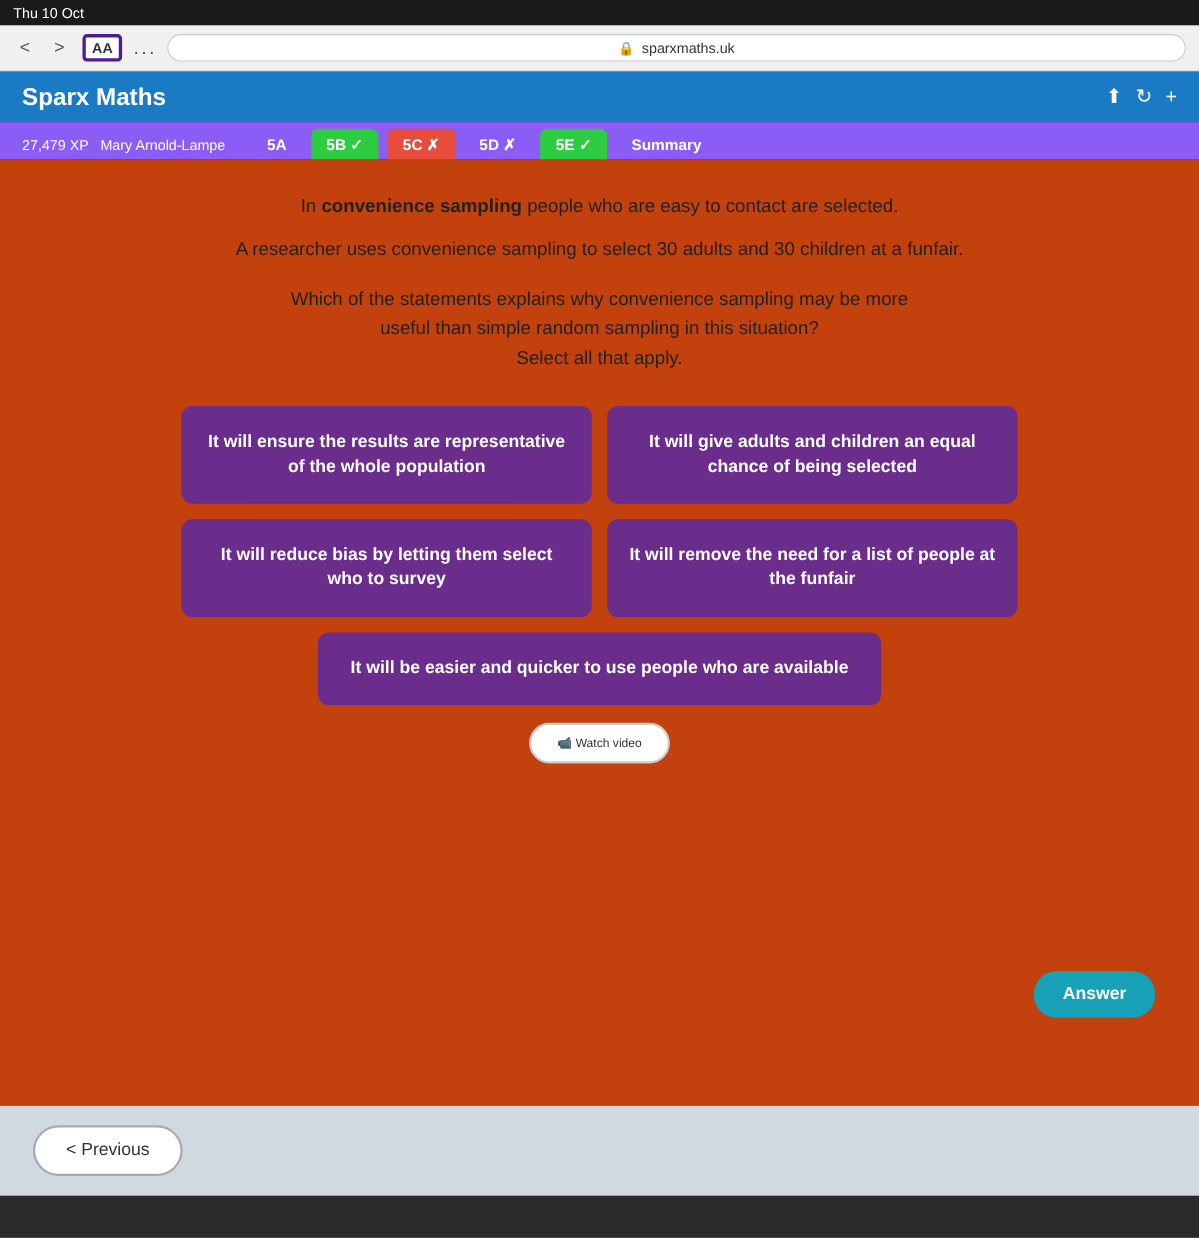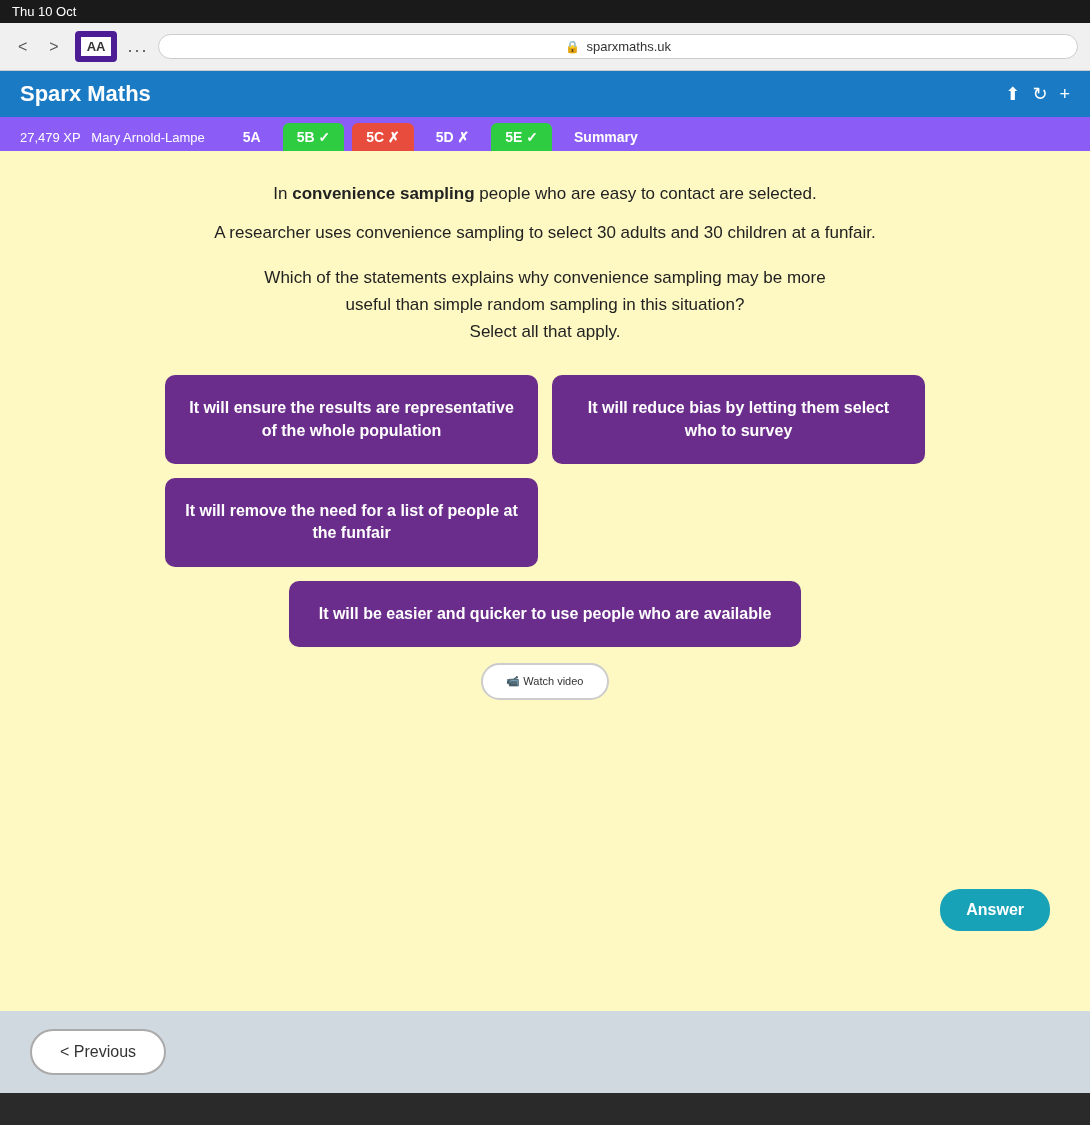--- a/index.html
+++ b/index.html
@@ -36,21 +36,21 @@
       font-size: 16px;
       color: #555;
       cursor: pointer;
       padding: 2px 6px;
     }
     .aa-label {
       font-size: 13px;
       color: #333;
       font-weight: 600;
       padding: 2px 6px;
-      border: 6px solid #4c1d95;
+      border: 3px solid #4c1d95;
       border-radius: 4px;
       background: white;
     }
     .url-bar {
       flex: 1;
       background: white;
       border: 1px solid #ccc;
       border-radius: 20px;
       padding: 4px 14px;
       font-size: 13px;
@@ -103,21 +103,21 @@
       color: white;
       cursor: pointer;
     }
     .tab-plain { background: transparent; }
     .tab-green { background: #2ecc40; }
     .tab-red { background: #e74c3c; color: white; }
     .tab-summary { background: transparent; color: white; font-weight: 600; }
 
     
     .main-content {
-      background: #fef9c3;
+      background: #c2410c;
       margin: 0;
       padding: 30px 53px 20px;
       min-height: 860px;
       position: relative;
     }
 
     
     .question-intro {
       font-size: 17px;
       color: #222;
@@ -288,20 +288,21 @@
   <p class="question-scenario">A researcher uses convenience sampling to select 30 adults and 30 children at a funfair.</p>
 
   <p class="question-main">
     Which of the statements explains why convenience sampling may be more<br>
     useful than simple random sampling in this situation?<br>
     Select all that apply.
   </p>
 
   <div class="answer-grid">
     <button class="answer-btn">It will ensure the results are representative of the whole population</button>
+    <button class="answer-btn">It will give adults and children an equal chance of being selected</button>
     <button class="answer-btn">It will reduce bias by letting them select who to survey</button>
     <button class="answer-btn">It will remove the need for a list of people at the funfair</button>
   </div>
 
   <div class="answer-bottom">
     <button class="answer-btn-bottom">It will be easier and quicker to use people who are available</button>
   </div>
 
   <button class="answer-submit-btn">Answer</button>
 

